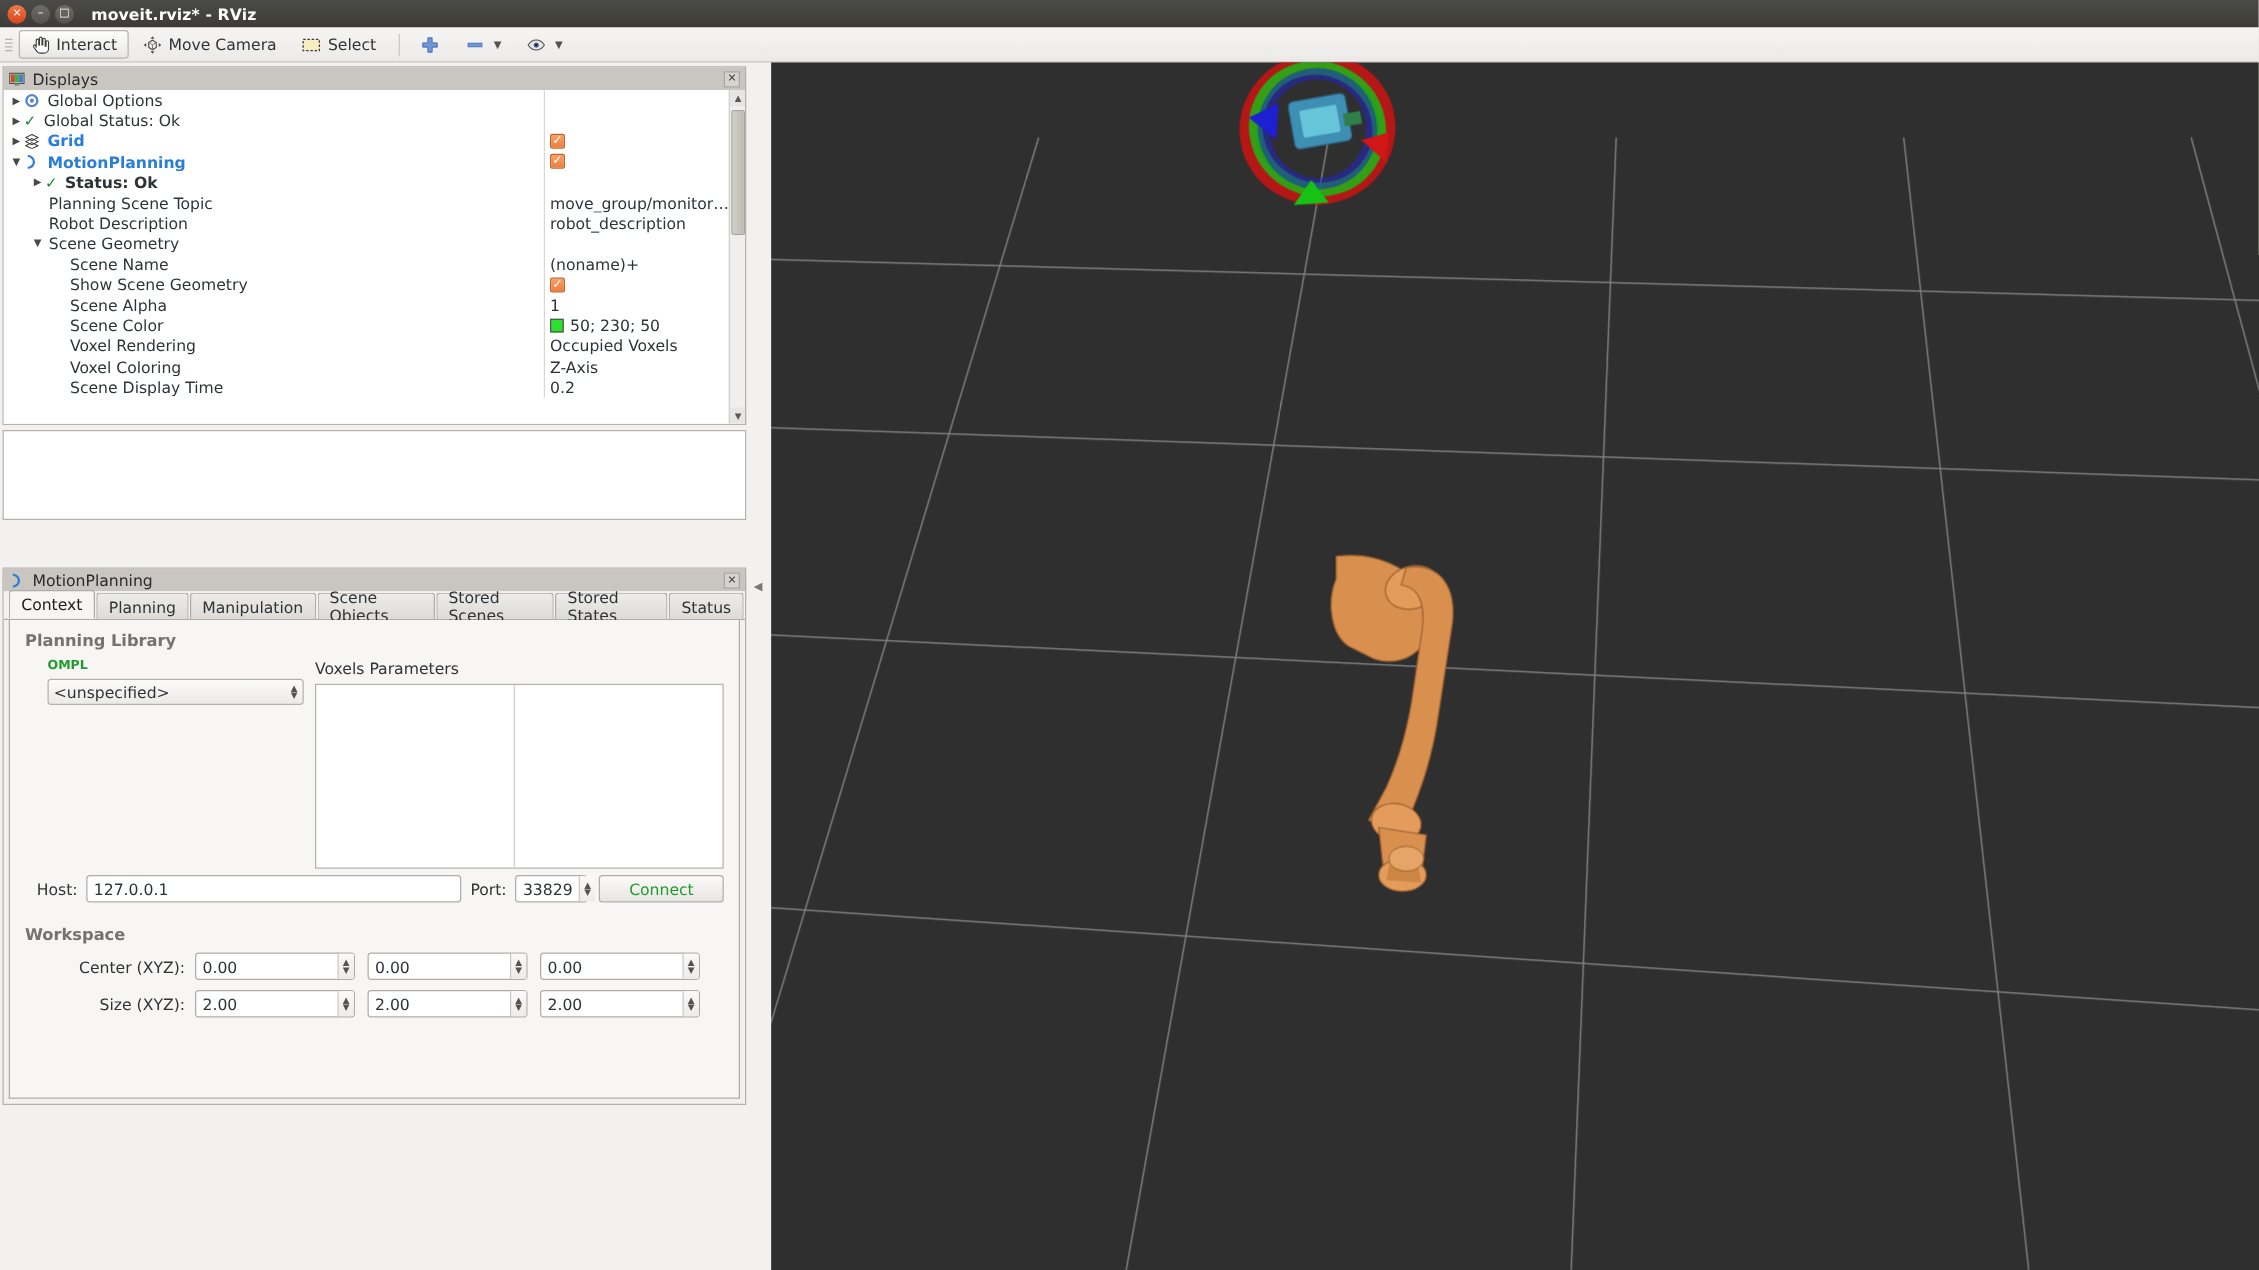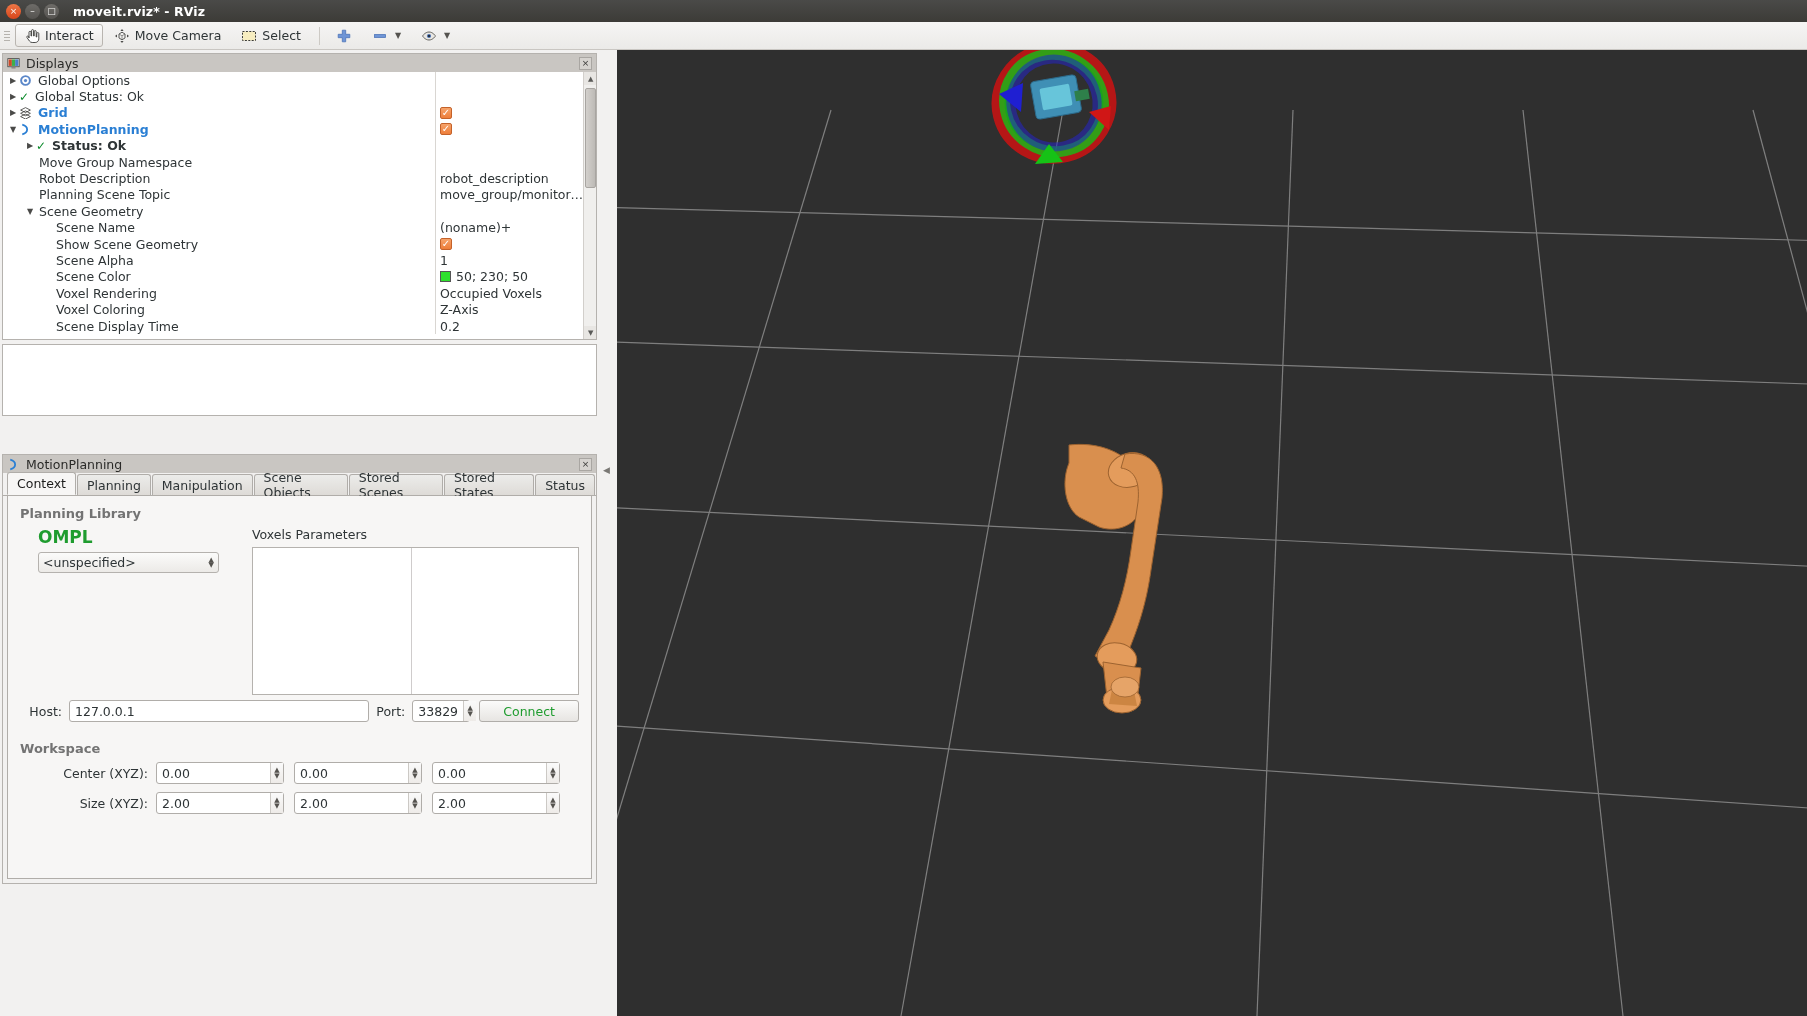--- a/index.html
+++ b/index.html
@@ -151,24 +151,24 @@
   .tab.sel {
     background: #f7f6f5; height: 23px; color: #1b1b1a;
     border-bottom: 1px solid #f7f6f5; position: relative; z-index: 2;
   }
   .tabpane {
     position: absolute; left: 4px; top: 41px; right: 4px; bottom: 4px;
     background: #f7f6f5; border: 1px solid #b0ada9; border-top: none;
     padding: 10px 12px;
   }
   .secthead { font-weight: bold; font-size: 13px; color: #737373; margin-bottom: 6px; }
-  .ompl { color: #1f9c2f; font-weight: bold; font-size: 17px; margin: 0 0 5px 18px; }
+  .ompl { color: #1f9c2f; font-weight: bold; font-size: 10px; margin: 0 0 5px 18px; }
   .ppar { font-size: 12.5px; color: #2e3436; }
   .combo {
-    margin-left: 18px; width: 181px; height: 21px;
+    margin-left: 18px; width: 205px; height: 21px;
     border: 1px solid #b5b2ae; border-radius: 3px;
     background: linear-gradient(to bottom,#fbfbfa,#eceae7);
     display: flex; align-items: center; padding: 0 4px; font-size: 12.5px;
   }
   .combo .spin { margin-left: auto; display: flex; flex-direction: column;
                  line-height: 5px; font-size: 7px; color: #55534f; }
   .ptable {
     border: 1px solid #b5b2ae; background: #ffffff;
     height: 148px; display: flex;
   }
@@ -362,42 +362,33 @@
             <div class="namecell" style="padding-left: 21px;">
               <span class="arrow">▶</span>
               <span class="ok-check">✓</span>
               <span class="titem" style="font-weight: bold;">Status: Ok</span>
             </div>
             <div class="valcell"></div>
           </div>
           <div class="trow">
             <div class="namecell" style="padding-left: 21px;">
               <span class="arrow blank"></span>
-              <span class="titem">Move Group Namespace</span>
-            </div>
-            <div class="valcell">
-              <span></span>
+              <span class="titem">Planning Scene Topic</span>
+            </div>
+            <div class="valcell">
+              <span>move_group/monitor…</span>
             </div>
           </div>
           <div class="trow">
             <div class="namecell" style="padding-left: 21px;">
               <span class="arrow blank"></span>
               <span class="titem">Robot Description</span>
             </div>
             <div class="valcell">
               <span>robot_description</span>
-            </div>
-          </div>
-          <div class="trow">
-            <div class="namecell" style="padding-left: 21px;">
-              <span class="arrow blank"></span>
-              <span class="titem">Planning Scene Topic</span>
-            </div>
-            <div class="valcell">
-              <span>move_group/monitor…</span>
             </div>
           </div>
           <div class="trow">
             <div class="namecell" style="padding-left: 21px;">
               <span class="arrow">▼</span>
               <span class="titem">Scene Geometry</span>
             </div>
             <div class="valcell"></div>
           </div>
           <div class="trow">

